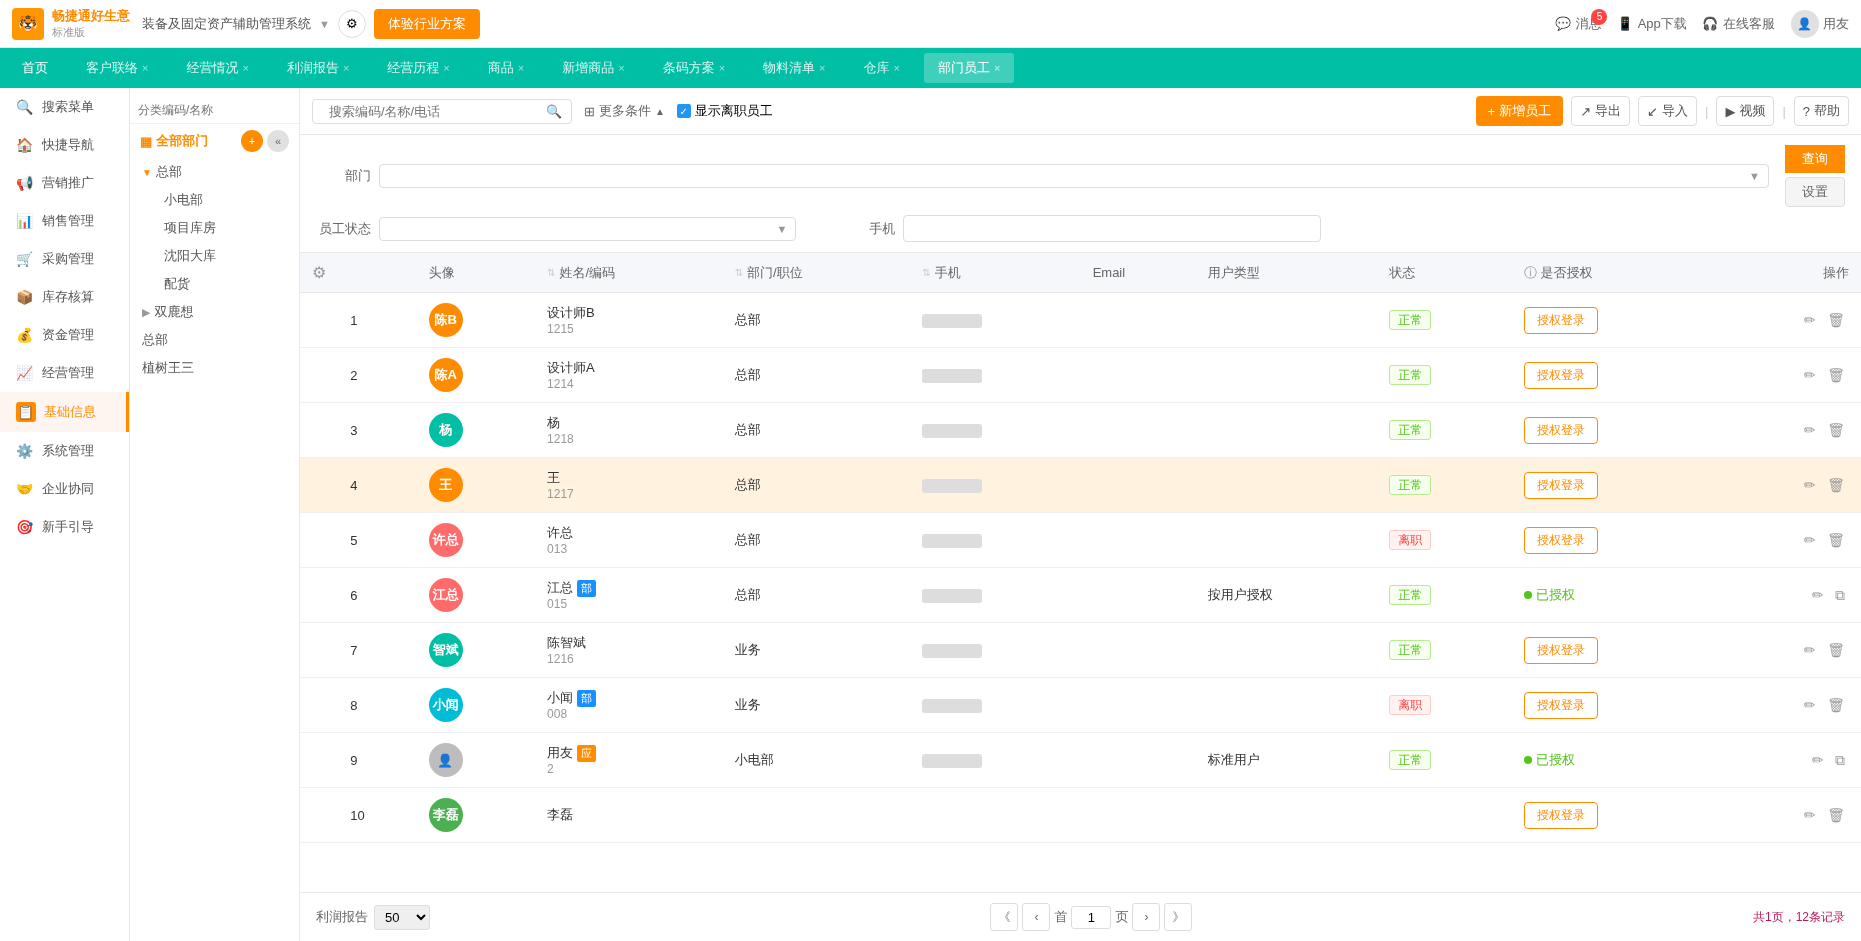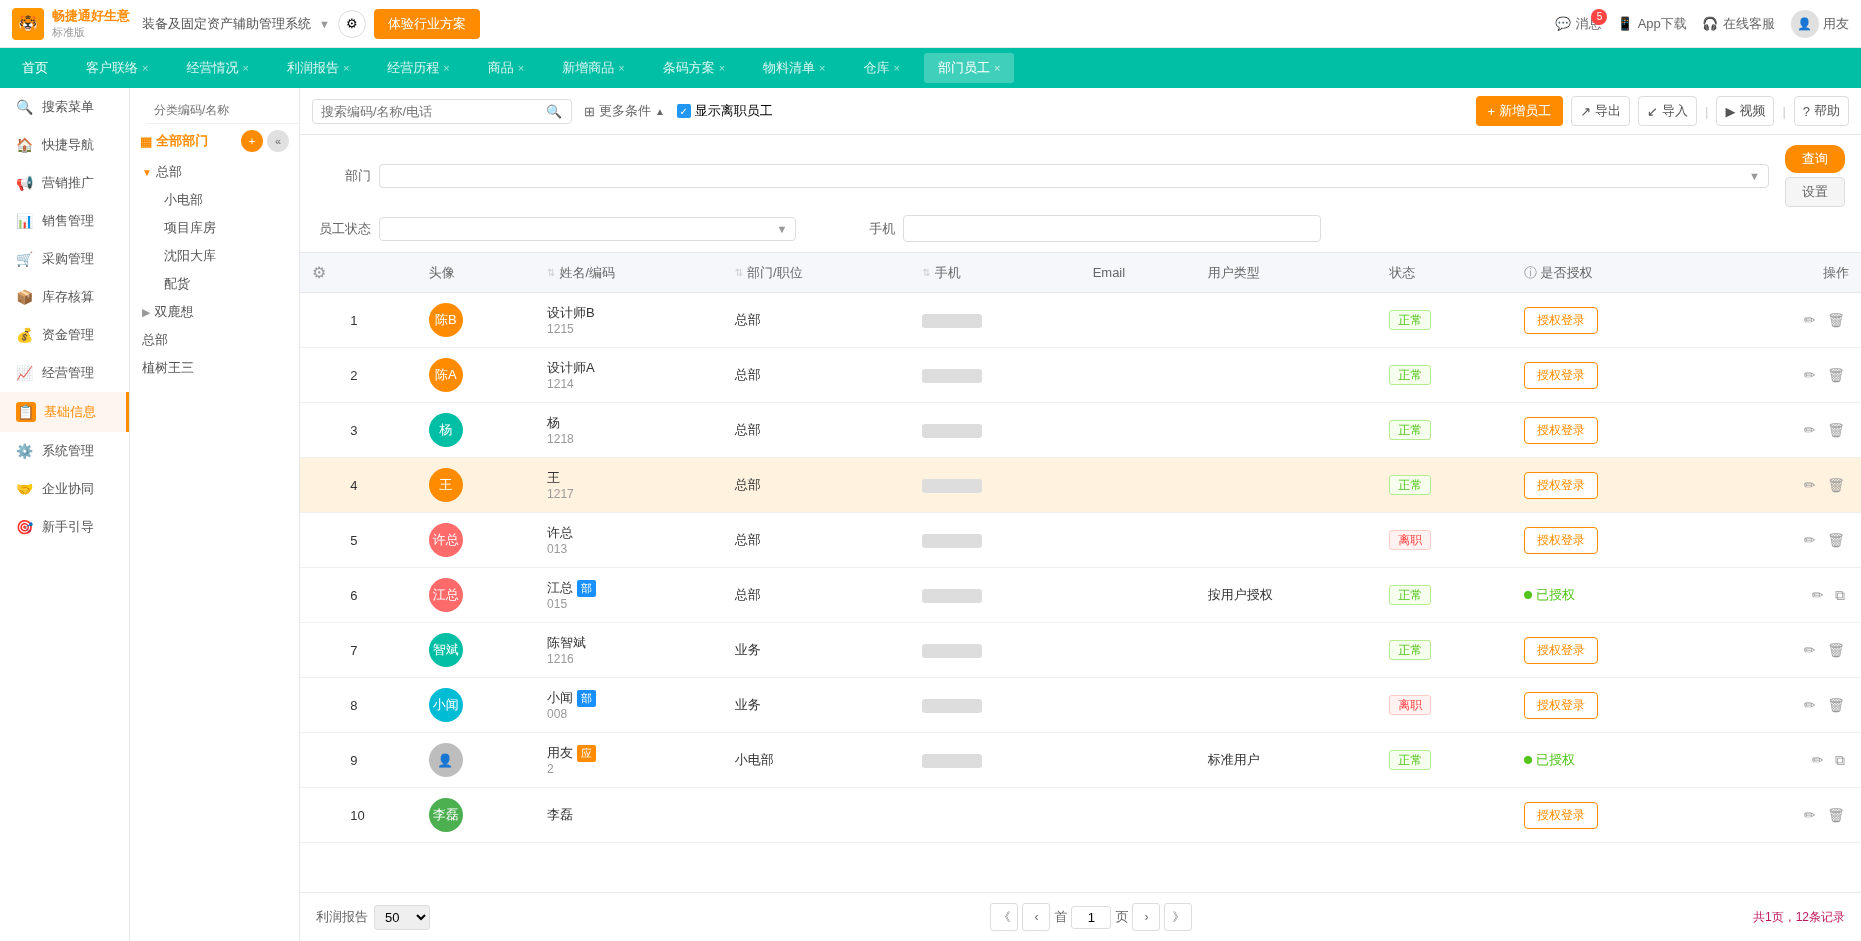--- a/index.html
+++ b/index.html
@@ -63,30 +63,30 @@
     
     .filter-form { background: white; padding: 10px 16px; border-bottom: 1px solid #e8e8e8; }
     .filter-row { display: flex; align-items: center; gap: 16px; margin-bottom: 8px; }
     .filter-row:last-child { margin-bottom: 0; gap: 44px; }
     .filter-field { display: flex; align-items: center; gap: 8px; flex: 1; }
     .filter-label { color: #666; white-space: nowrap; min-width: 55px; text-align: right; font-size: 13px; }
     .filter-input { flex: 1; border: 1px solid #ddd; border-radius: 4px; padding: 5px 8px; outline: none; font-size: 13px; color: #333; }
     .filter-select-wrap { flex: 1; border: 1px solid #ddd; border-radius: 4px; padding: 5px 8px; display: flex; align-items: center; justify-content: space-between; cursor: pointer; background: white; }
     .filter-select-arrow { color: #999; font-size: 11px; }
     .filter-actions { display: flex; flex-direction: column; gap: 4px; }
-    .btn-query { background: #ff8c00; color: white; padding: 5px 16px; border-radius: 12px; border: none; cursor: pointer; font-size: 13px; }
+    .btn-query { background: #ff8c00; color: white; padding: 5px 16px; border-radius: 0; border: none; cursor: pointer; font-size: 13px; }
     .btn-reset { background: #f5f5f5; color: #666; padding: 5px 16px; border-radius: 4px; border: 1px solid #ddd; cursor: pointer; font-size: 13px; }
     
     
     .table-wrap { flex: 1; overflow: auto; background: white; margin: 0; }
     table { width: 100%; border-collapse: collapse; }
     th { background: #f5f7fa; padding: 10px 12px; text-align: left; font-weight: 500; color: #666; border-bottom: 1px solid #e8e8e8; white-space: nowrap; font-size: 13px; }
     td { padding: 10px 12px; border-bottom: 1px solid #f0f0f0; color: #333; font-size: 13px; }
     tr.highlighted td { background: #fff3e0; }
-    .avatar-circle { width: 34px; height: 34px; border-radius: 50%; display: flex; align-items: center; justify-content: center; color: white; font-size: 13px; font-weight: normal; }
+    .avatar-circle { width: 34px; height: 34px; border-radius: 50%; display: flex; align-items: center; justify-content: center; color: white; font-size: 13px; font-weight: bold; }
     .status-normal { color: #52c41a; background: #f6ffed; border: 1px solid #b7eb8f; padding: 2px 8px; border-radius: 3px; font-size: 12px; }
     .status-leave { color: #ff4444; background: #fff2f0; border: 1px solid #ffccc7; padding: 2px 8px; border-radius: 3px; font-size: 12px; }
     .btn-auth { border: 1px solid #ff8c00; color: #ff8c00; background: white; padding: 4px 12px; border-radius: 4px; cursor: pointer; font-size: 12px; }
     .auth-granted { color: #52c41a; display: flex; align-items: center; gap: 4px; font-size: 13px; }
     .auth-dot { width: 8px; height: 8px; border-radius: 50%; background: #52c41a; display: inline-block; }
     .op-btn { background: none; border: none; cursor: pointer; color: #999; font-size: 14px; padding: 2px 4px; }
     .blurred { background: #ddd; border-radius: 3px; color: transparent; font-size: 12px; }
     .dept-badge { font-size: 11px; background: #1890ff; color: white; padding: 1px 4px; border-radius: 2px; margin-left: 2px; }
     .user-type-badge { font-size: 11px; background: #ff8c00; color: white; padding: 1px 4px; border-radius: 2px; margin-left: 2px; }
     
@@ -220,21 +220,21 @@
     <div class="sidebar-item">
       <span class="s-icon">🎯</span>
       <span>新手引导</span>
     </div>
   </div>
 
   <div class="content-area">
 
     <div class="dept-tree">
 
-      <div style="padding:6px 8px;display:flex;align-items:center;gap:14px;border-bottom:1px solid #f0f0f0;margin-left:16px;">
+      <div style="padding:6px 8px;display:flex;align-items:center;gap:14px;border-bottom:1px solid #f0f0f0;">
         <input type="text" placeholder="分类编码/名称" style="border: none; outline: none; font-size: 12px; flex: 1 1 0%; color: rgb(153, 153, 153);">
         <span style="color:#999;cursor:pointer;">🔍</span>
       </div>
 
       <div class="dept-header">
         <div class="dept-all">
           <span>▦</span>
           <span>全部部门</span>
         </div>
         <div class="dept-tree-actions">
@@ -272,21 +272,21 @@
         <div class="dept-item">
           <span>植树王三</span>
         </div>
       </div>
     </div>
 
     <div class="main-panel">
 
       <div class="search-bar">
         <div class="search-input-wrap">
-          <input type="text" style="border: none; outline: none; font-size: 13px; flex: 1 1 0%;" placeholder="搜索编码/名称/电话">
+          <input type="text" style="border: none; outline: none; font-size: 13px; flex: 1 1 0%; margin-left: 8px;" placeholder="搜索编码/名称/电话">
           <span style="color:#ccc;">🔍</span>
         </div>
         <div class="filter-btn">
           <span>⊞</span>
           <span>更多条件</span>
           <span class="arrow">▲</span>
         </div>
         <div class="checkbox-wrap">
           <div class="checkbox-blue">✓</div>
           <span>显示离职员工</span>

